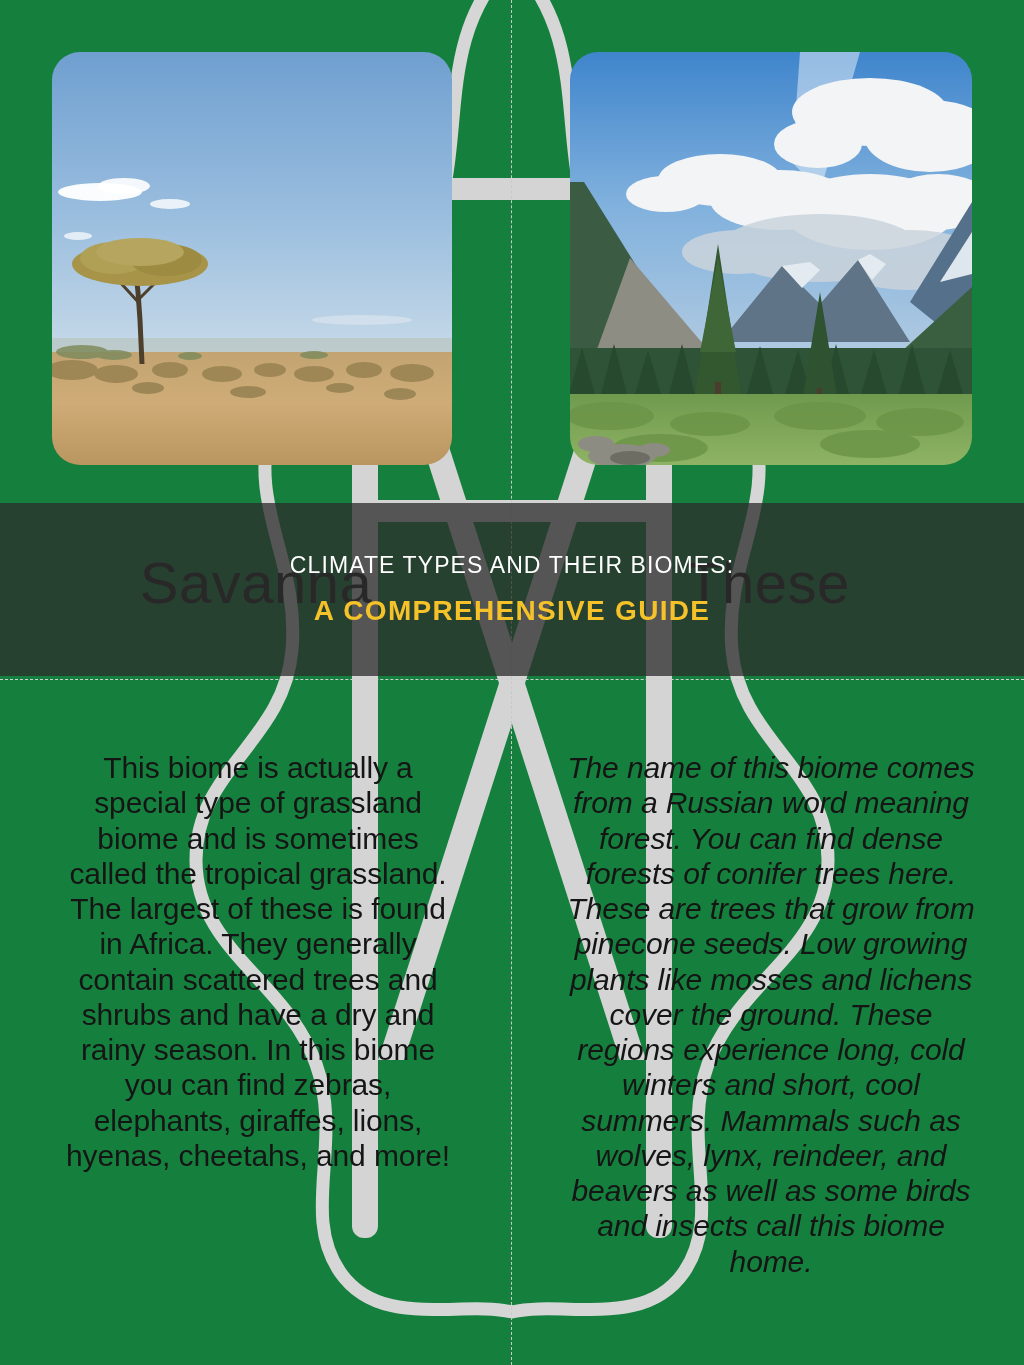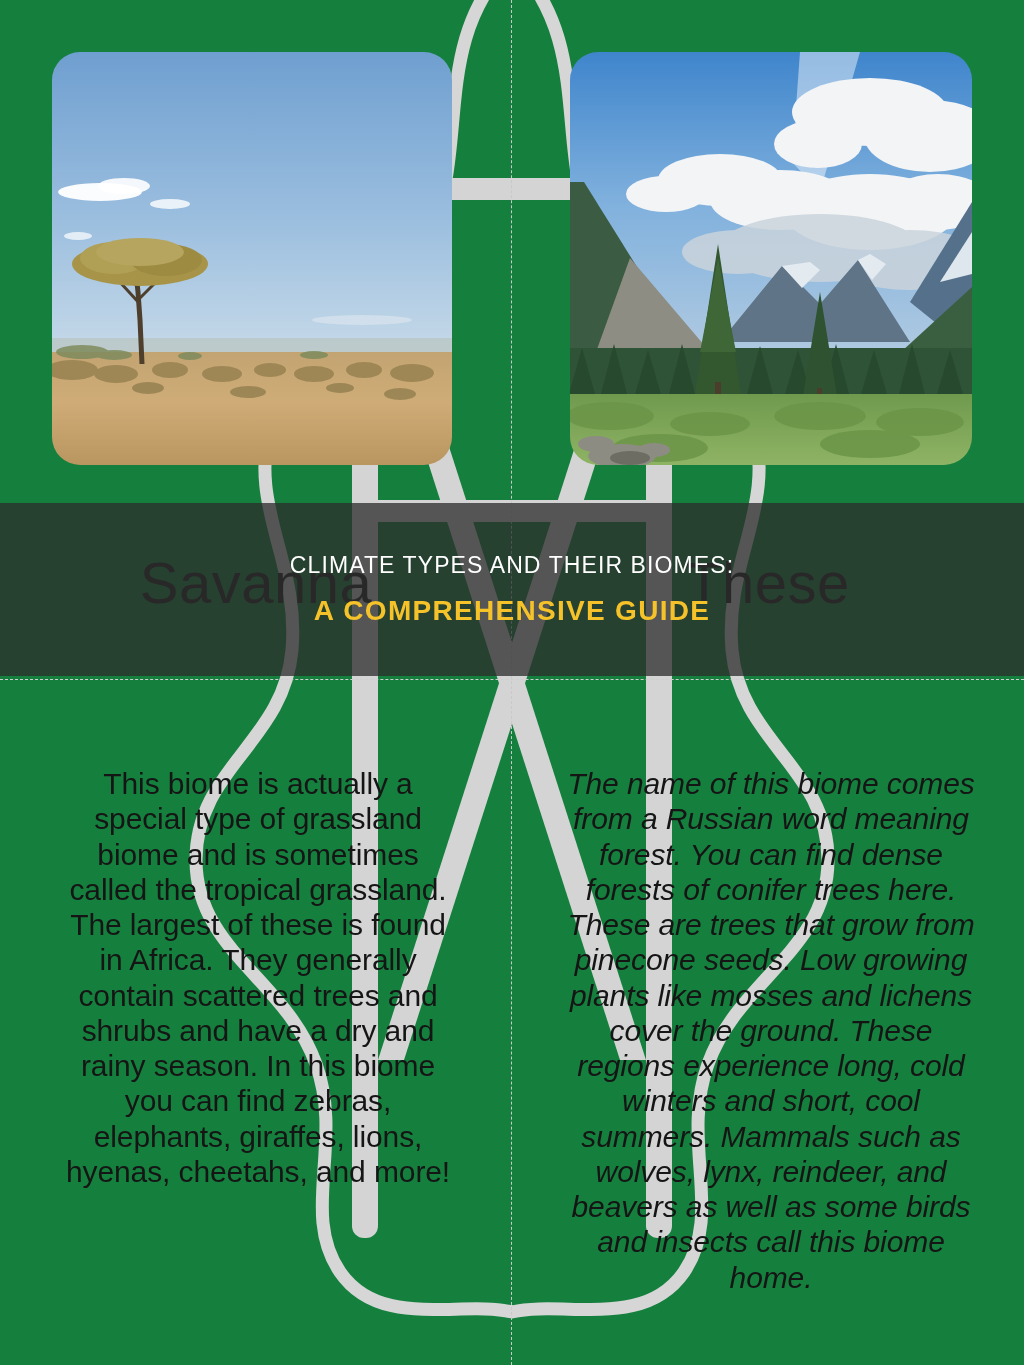--- a/index.html
+++ b/index.html
@@ -110,21 +110,21 @@
     letter-spacing: 1.3px;
     text-transform: uppercase;
     line-height: 1.15;
     text-align: center;
   }
 
   
   .columns {
     position: absolute;
     left: 0;
-    top: 736px;
+    top: 720px;
     width: 1024px;
     z-index: 4;
     display: flex;
   }
   .col {
     box-sizing: border-box;
     width: 512px;
   }
   .col-left  { padding: 0 58px 0 62px; }
   .col-right { padding: 0 42px 0 48px; font-style: italic; }

